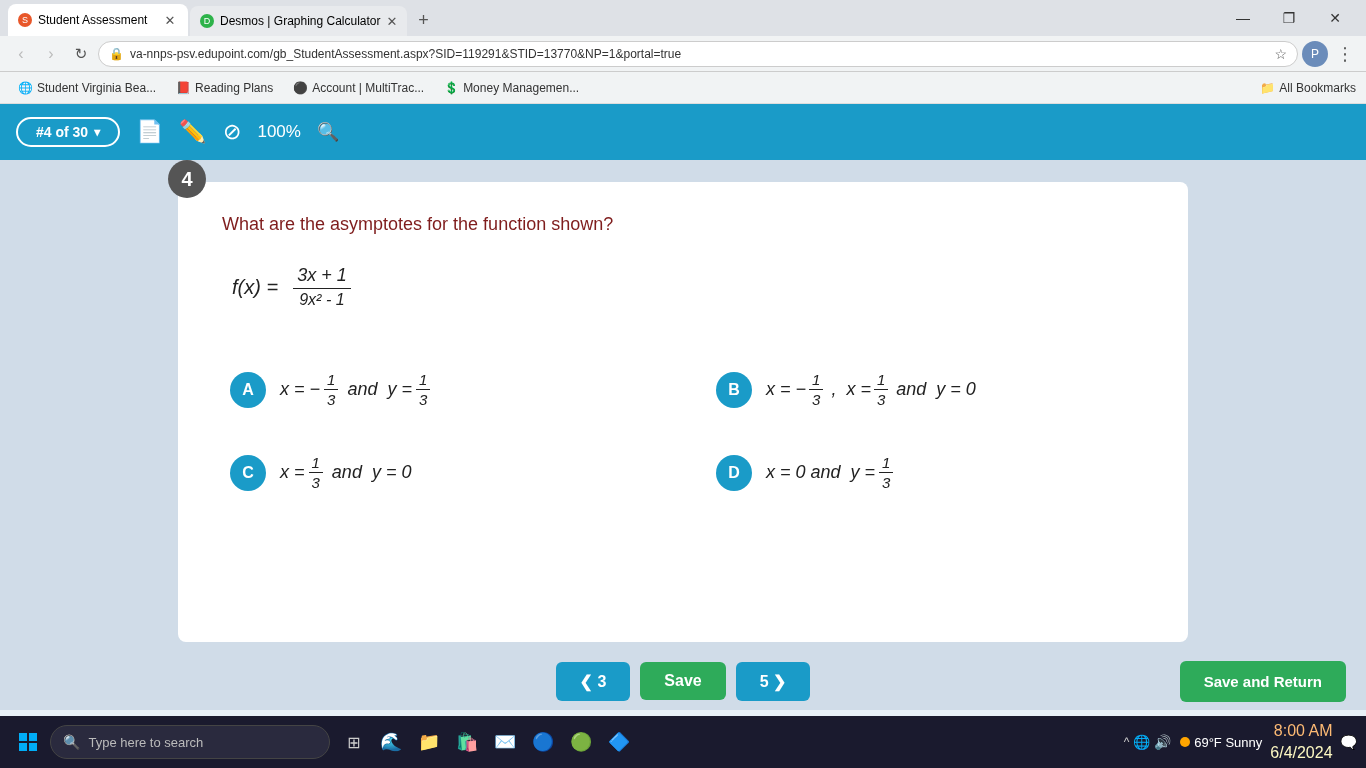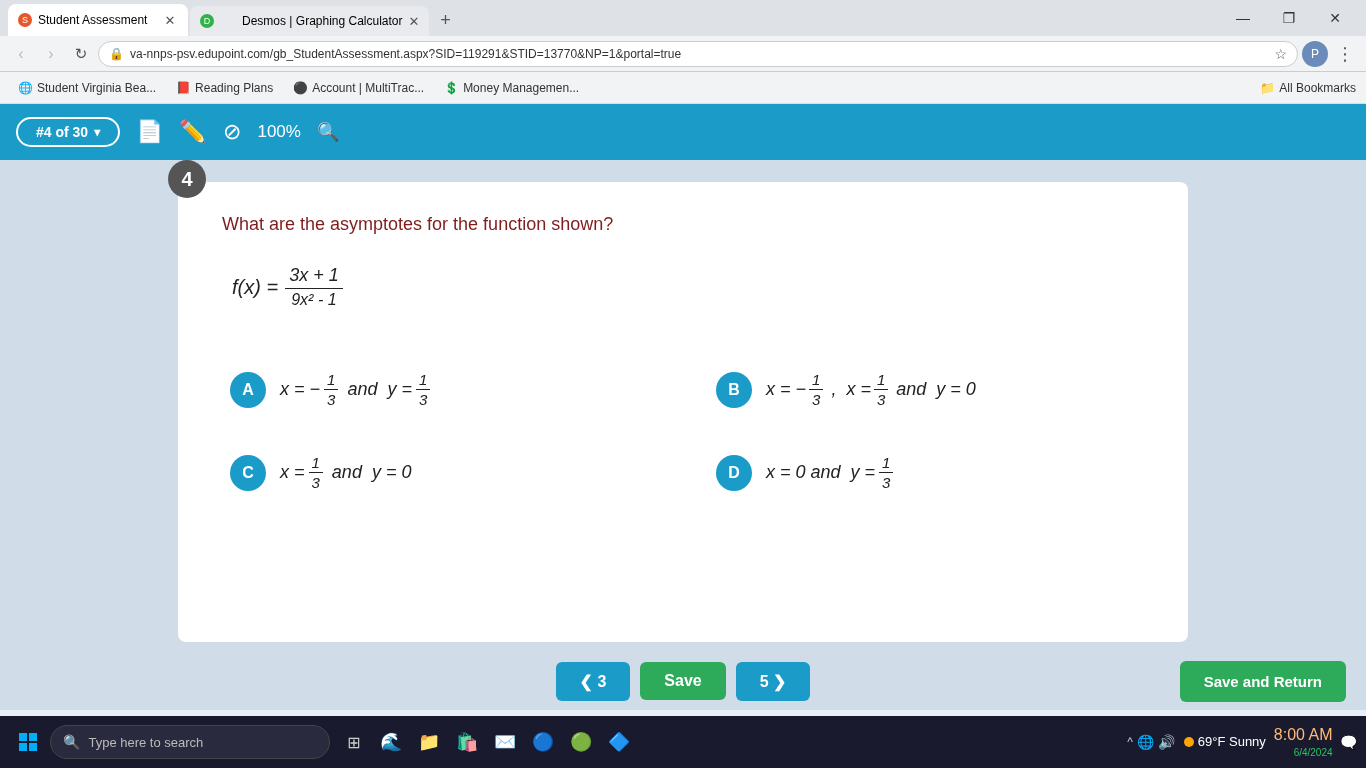--- a/index.html
+++ b/index.html
@@ -13,21 +13,21 @@
   <div style="display:flex; align-items:flex-end; height:100%; gap:2px; flex:1;">
 
     <div style="height:32px; background:white; border-radius:8px 8px 0 0; display:flex; align-items:center; padding:0 10px; min-width:180px; gap:6px;">
       <div style="width:14px; height:14px; background:#e8572a; border-radius:50%; display:flex; align-items:center; justify-content:center; font-size:9px; color:white;">S</div>
       <span style="font-size:12px; flex:1; white-space:nowrap; overflow:hidden; text-overflow:ellipsis;">Student Assessment</span>
       <span style="font-size:13px; color:#555; width:16px; height:16px; display:flex; align-items:center; justify-content:center; border-radius:50; cursor:pointer;">✕</span>
     </div>
 
     <div style="height:30px; background:#e8eaed; border-radius:8px 8px 0 0; display:flex; align-items:center; padding:0 10px; min-width:200px; gap:6px;">
       <div style="width:14px; height:14px; background:#2db34a; border-radius:50%; font-size:9px; color:white; display:flex;align-items:center;justify-content:center;">D</div>
-      <span style="font-size:12px; flex:1; white-space:nowrap; overflow:hidden; text-overflow:ellipsis;margin-left:22px;">Desmos | Graphing Calculator</span>
+      <span style="font-size:12px; flex:1; white-space:nowrap; overflow:hidden; text-overflow:ellipsis;">Desmos | Graphing Calculator</span>
       <span style="font-size:13px; color:#555; cursor:pointer;">✕</span>
     </div>
     <div style="height:28px; width:28px; display:flex; align-items:center; justify-content:center; font-size:18px; color:#555; cursor:pointer; margin-bottom:2px;">+</div>
   </div>
 
   <div style="display:flex; gap:0;">
     <div style="width:46px;height:36px;display:flex;align-items:center;justify-content:center;cursor:pointer;font-size:14px;color:#333;">—</div>
     <div style="width:46px;height:36px;display:flex;align-items:center;justify-content:center;cursor:pointer;font-size:14px;color:#333;">❐</div>
     <div style="width:46px;height:36px;display:flex;align-items:center;justify-content:center;cursor:pointer;font-size:14px;color:#333;">✕</div>
   </div>
@@ -87,21 +87,21 @@
 
   <div style="position:absolute; left:168px; top:0; width:38px; height:38px; background:#555; border-radius:50%; color:white; font-size:20px; font-weight:bold; display:flex; align-items:center; justify-content:center; z-index:10;">
     <span>4</span>
   </div>
 
   <div style="background:white; border-radius:8px; width:1010px; padding:32px 44px 44px 44px; margin-top:10px; min-height:460px;">
 
     <p style="font-size:18px; color:#7f1d1d; margin-bottom:16px;">What are the asymptotes for the function shown?</p>
 
     
-    <div style="font-size:20px; margin:6px 0 10px 10px; color:#222; display:inline-flex; align-items:center; gap:4px; font-style:italic;">
+    <div style="font-size:20px; margin:6px 0 10px 10px; color:#222; display:inline-flex; align-items:center; gap:12px; font-style:italic;">
       <span>f(x) =</span>
       <span style="display:inline-flex; flex-direction:column; align-items:center; margin:8px 3px; vertical-align:middle;">
         <span style="border-bottom:1.5px solid #222; padding:0 4px 2px 4px; font-size:18px;">3x + 1</span>
         <span style="padding:2px 4px 0 4px; font-size:16px;">9x² - 1</span>
       </span>
     </div>
 
     
     <div style="display:grid; grid-template-columns:1fr 1fr; gap:30px 50px; margin-top:36px;">
 
@@ -211,17 +211,17 @@
       <span style="color:#ccc; font-size:12px; cursor:pointer;">^</span>
       <span style="color:#ccc; font-size:14px; cursor:pointer;">🌐</span>
       <span style="color:#ccc; font-size:14px; cursor:pointer;">🔊</span>
     </div>
     <div style="display:flex; align-items:center; gap:4px; cursor:pointer;">
       <div style="width:10px;height:10px;background:orange;border-radius:50%;"></div>
       <span style="font-size:13px; color:white;">69°F  Sunny</span>
     </div>
     <div style="text-align:right; cursor:pointer; line-height:1.4;">
       <span style="display:block; font-size:16px; color:#fdba74;">8:00 AM</span>
-      <span style="display:block; font-size:10px; color:#22c55e;">6/4/2024</span>
+      <span style="display:block; font-size:16px; color:#fef9c3;">6/4/2024</span>
     </div>
     <div style="font-size:14px; color:#ccc; cursor:pointer;">🗨️</div>
   </div>
 </div>
 
 </body></html>

